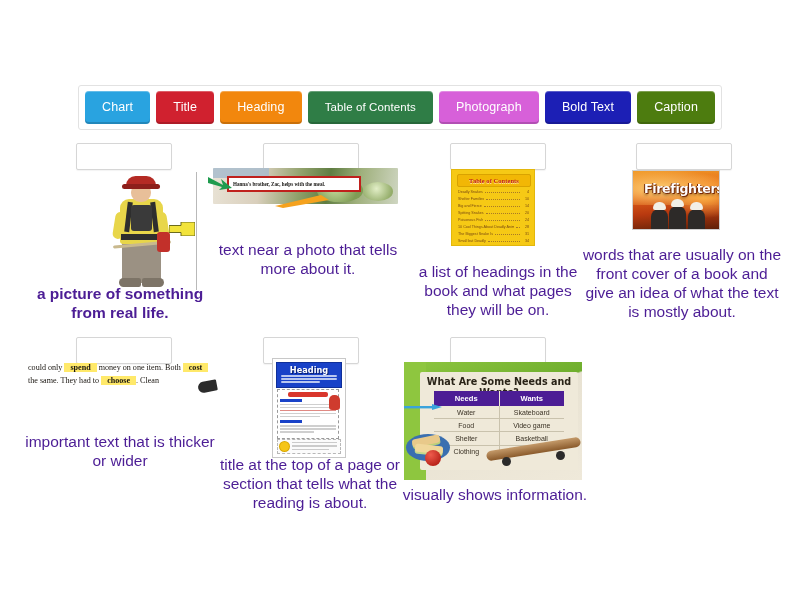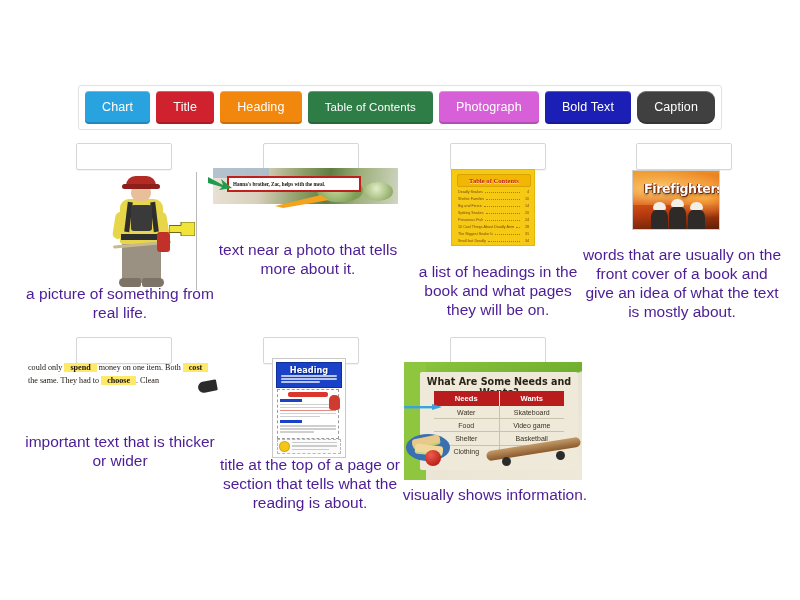--- a/index.html
+++ b/index.html
@@ -130,21 +130,21 @@
 
   
   .chartimg{left:404px;top:362px;width:178px;height:118px;overflow:hidden;}
   .ch-green{position:absolute;left:0;top:0;width:178px;height:118px;
     background:linear-gradient(160deg,#8ec63f 0%,#6fae2e 40%,#e8e2d2 41%,#efe9da 100%);}
   .ch-greenL{position:absolute;left:0;top:0;width:22px;height:118px;background:#8ec63f;}
   .ch-paper{position:absolute;left:16px;top:10px;width:158px;height:98px;background:#efe9d9;border-radius:2px;}
   .ch-title{position:absolute;left:18px;top:14px;width:154px;text-align:center;color:#2a2418;
     font-size:9.6px;font-weight:bold;font-family:"DejaVu Sans",sans-serif;}
   .ch-table{position:absolute;left:30px;top:29px;width:130px;}
-  .ch-hdr{display:flex;background:#b91c1c;}
+  .ch-hdr{display:flex;background:#4c1d95;}
   .ch-hdr div{flex:1;text-align:center;color:#fff;font-size:7.6px;font-weight:bold;padding:3px 0;}
   .ch-hdr div:first-child{border-right:1px solid #efe9d9;}
   .ch-row{display:flex;border-bottom:1px solid #c9c2ad;}
   .ch-row div{flex:1;text-align:center;color:#3a3225;font-size:7px;padding:2.6px 0;}
   .ch-row div:first-child{border-right:1px solid #c9c2ad;}
   .ch-arrow{position:absolute;left:-2px;top:36px;width:40px;height:10px;}
   .ch-plate{position:absolute;left:2px;top:68px;width:46px;height:34px;}
   .ch-plateb{position:absolute;left:0;top:4px;width:44px;height:27px;background:#3a6fb0;border-radius:50%;}
   .ch-sand1{position:absolute;left:6px;top:7px;width:28px;height:8px;background:#e8c98a;border-radius:3px;transform:rotate(-12deg);box-shadow:0 2px 0 #b9d07a;}
   .ch-sand2{position:absolute;left:9px;top:15px;width:28px;height:8px;background:#f0d79b;border-radius:3px;transform:rotate(6deg);box-shadow:0 2px 0 #c3d88a;}
@@ -173,21 +173,21 @@
     </div>
     <div class="tile two-line" style="background: rgb(47, 125, 70);">
       <span>Table of Contents</span>
     </div>
     <div class="tile" style="background: rgb(215, 96, 217);">
       <span>Photograph</span>
     </div>
     <div class="tile" style="background: rgb(28, 31, 181);">
       <span>Bold Text</span>
     </div>
-    <div class="tile" style="background: #404040; border-radius: 9px;">
+    <div class="tile" style="background: #4d7c0f;">
       <span>Caption</span>
     </div>
   </div>
 
   <div class="dropbox" style="left:76px;top:143px;"></div>
   <div class="media worker-wrap">
     <div class="worker-rule"></div>
     <div class="w-armL"></div>
     <div class="w-armR"></div>
     <div class="w-legs">
@@ -203,21 +203,21 @@
     <div class="w-face"></div>
     <div class="w-helmet"></div>
     <div class="w-pole"></div>
     <div class="w-tool"></div>
     <div class="worker-arrow">
       <svg viewBox="0 0 26 14" width="26" height="14">
         <polygon points="26,0 26,14 12,14 12,10.5 0,10.5 0,3.5 12,3.5 12,0" fill="#f2e33b" stroke="#6b6b1e" stroke-width="1"></polygon>
       </svg>
     </div>
   </div>
-  <div class="desc" style="left:20px;top:284px;width:200px;">a picture of something from real life.</div>
+  <div class="desc" style="left:20px;top:284px;width:200px;font-weight:bold;">a picture of something from real life.</div>
 
   <div class="dropbox" style="left:263px;top:143px;"></div>
   <div class="media capstrip">
     <div class="cap-photo">
       <div class="cap-blue"></div>
       <div class="cap-bowl"></div>
       <div class="cap-bowl2"></div>
     </div>
     <div class="cap-orange">
       <svg viewBox="0 0 54 13" width="54" height="13">

